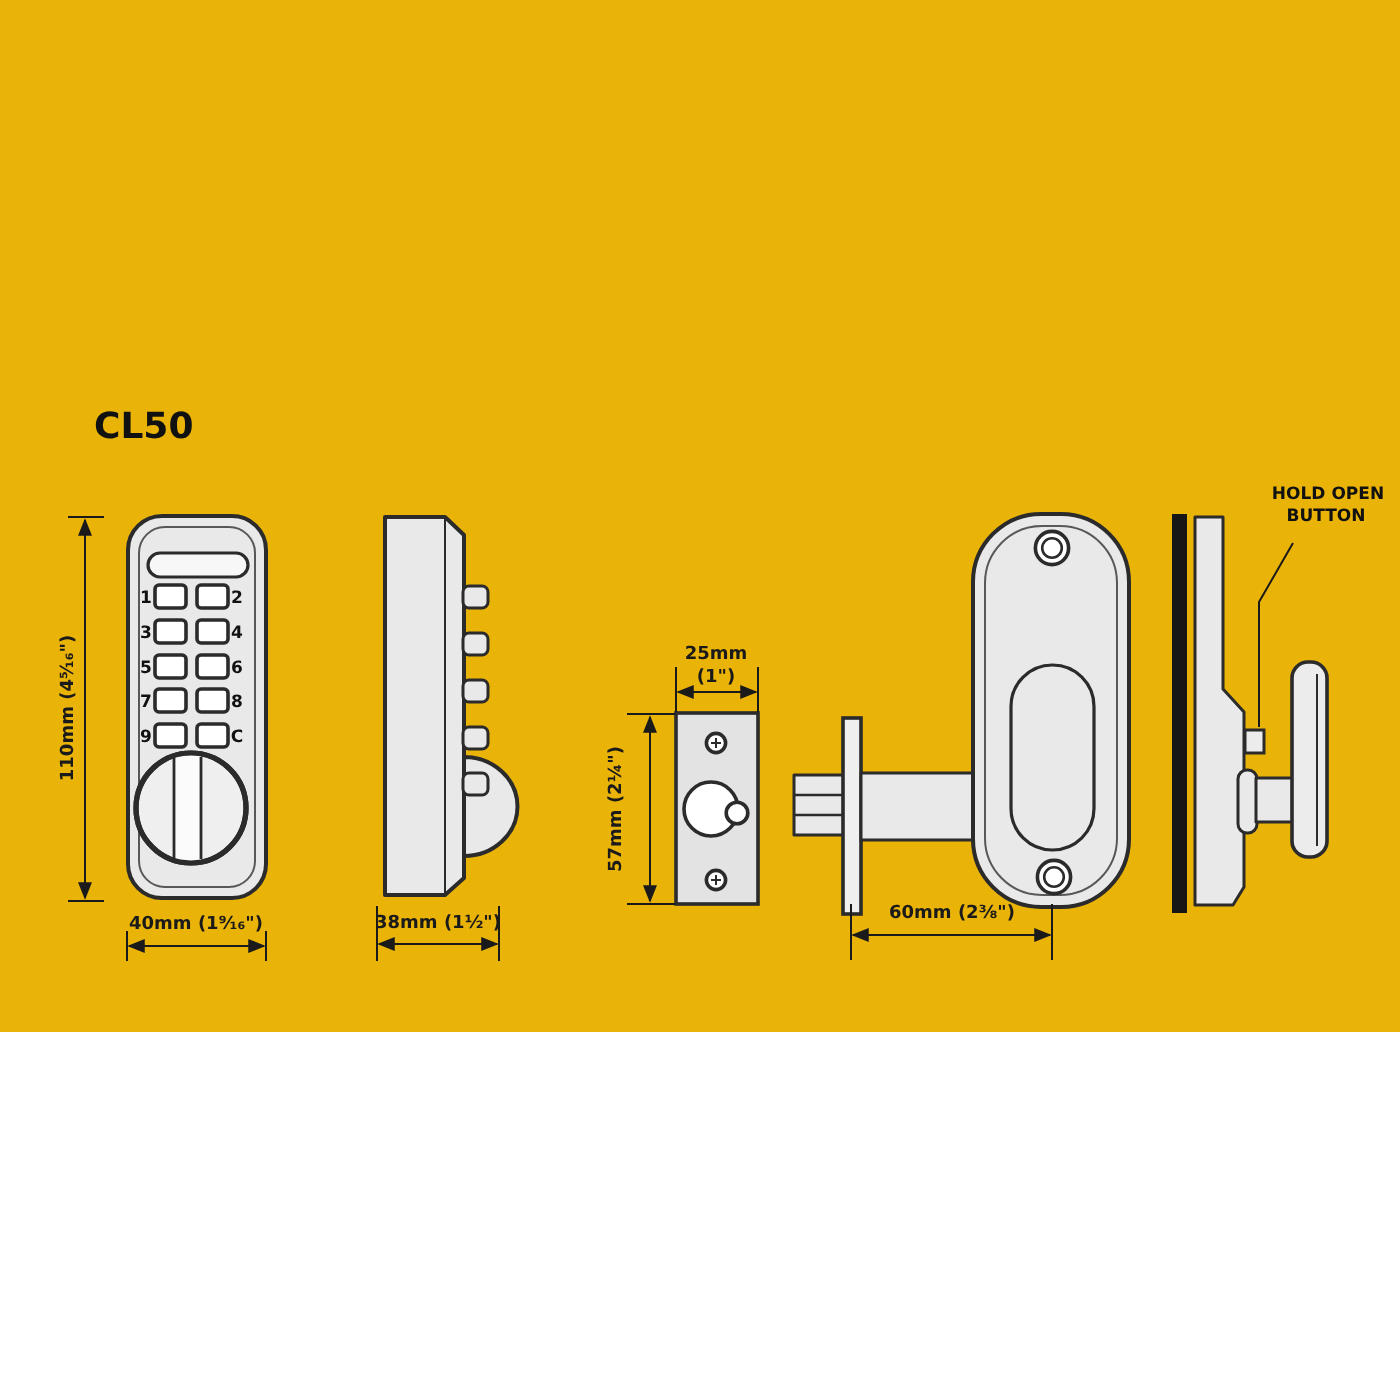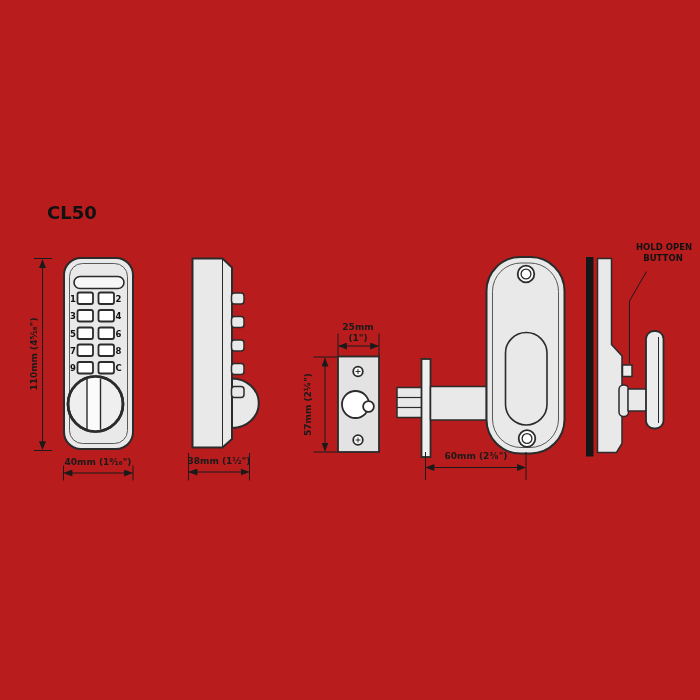--- a/index.html
+++ b/index.html
@@ -1,16 +1,16 @@
 <!DOCTYPE html>
 <html><head>
 <meta charset="utf-8">
 <style>
   html,body{margin:0;padding:0;background:#fff;}
-  .page{position:relative;width:700px;height:700px;background:#b91c1c;overflow:hidden;}
+  .page{position:relative;width:700px;height:516px;background:#eab308;overflow:hidden;}
   svg{display:block;}
   .t-title{font:bold 18px "DejaVu Sans","Liberation Sans",sans-serif;fill:#111;}
   .t-dim{font:bold 9px "DejaVu Sans","Liberation Sans",sans-serif;fill:#1a1a1a;}
   .t-digit{font:bold 8.5px "DejaVu Sans","Liberation Sans",sans-serif;fill:#111;}
   .t-callout{font:bold 8.5px "DejaVu Sans","Liberation Sans",sans-serif;fill:#111;}
   .part{fill:#e9e9e9;stroke:#2b2b2b;stroke-width:2;stroke-linejoin:round;}
   .part-thin{fill:#e9e9e9;stroke:#2b2b2b;stroke-width:1.5;stroke-linejoin:round;}
   .inner{fill:none;stroke:#585858;stroke-width:1;}
   .white{fill:#ffffff;stroke:#2b2b2b;stroke-width:1.8;}
   .dim-line{stroke:#1a1a1a;stroke-width:1;fill:none;}

